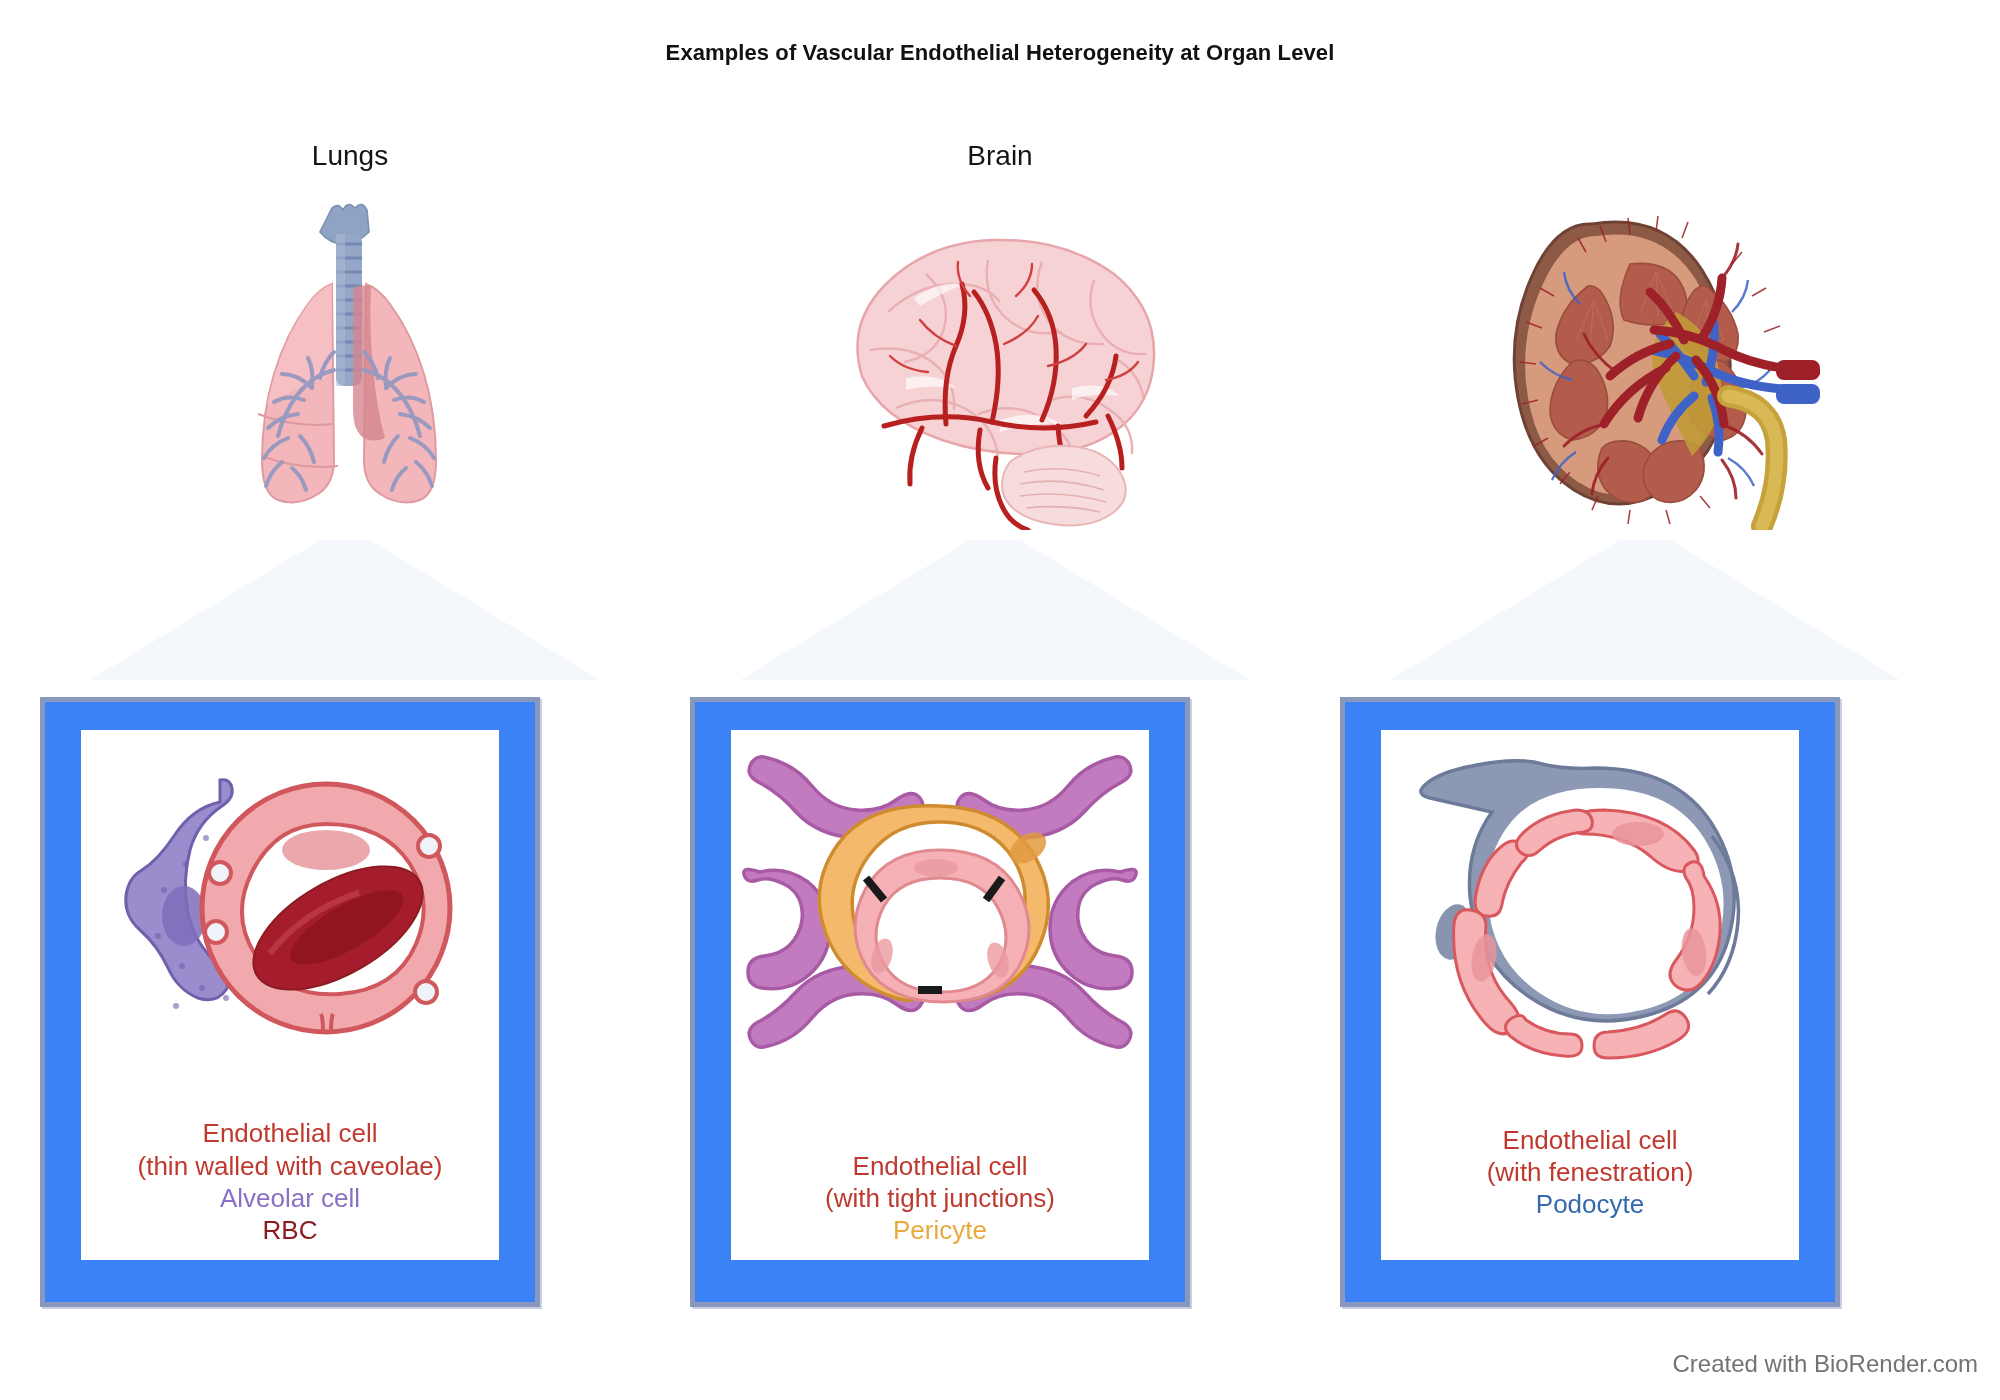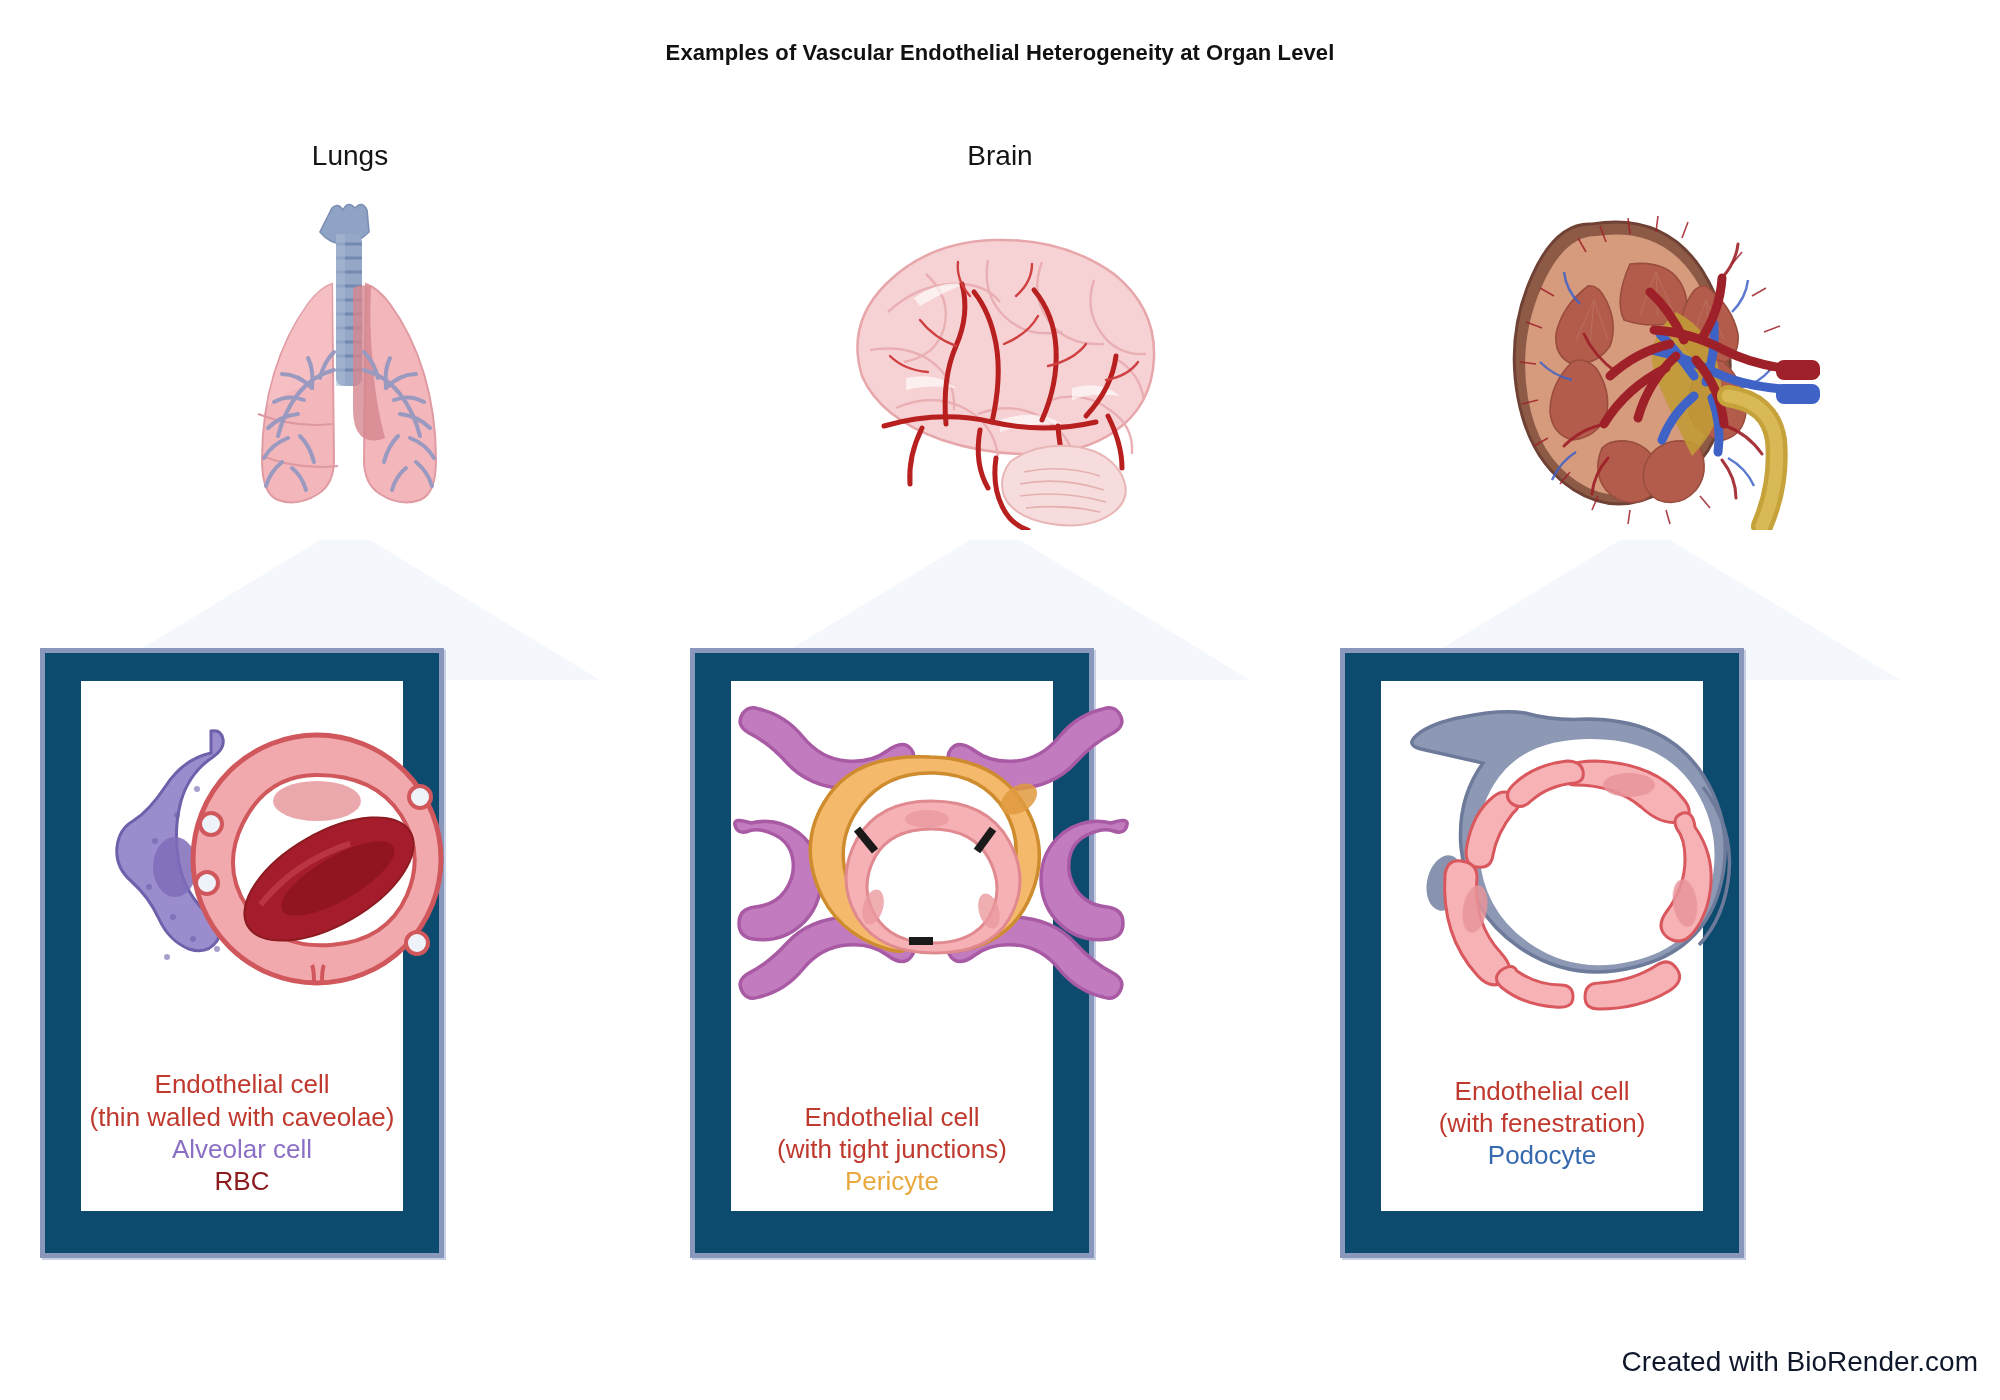--- a/index.html
+++ b/index.html
@@ -24,40 +24,40 @@
     position:absolute;top:140px;left:0;width:620px;text-align:center;
     font-size:28px;color:#141414;
   }
 
   .organ-art{position:absolute;top:200px;left:0;width:620px;height:340px;}
   .organ-art svg{display:block;margin:0 auto;}
 
   .funnel{position:absolute;left:0;top:540px;width:620px;height:140px;}
 
   .panel{
-    position:absolute;left:0;top:648px;width:404px;height:610px;
-    background:#0c4a6e;border:5px solid #8a97bd;box-sizing:border-box;
+    position:absolute;left:0;top:697px;width:500px;height:610px;
+    background:#3b82f6;border:5px solid #8a97bd;box-sizing:border-box;
     box-shadow:2px 2px 0 #c8cfe2;
   }
   .panel-inner{
     position:absolute;left:36px;top:28px;right:36px;bottom:42px;
     background:#ffffff;
   }
   .cell-art{position:absolute;left:0;top:10px;width:100%;height:330px;}
   .cell-art svg{display:block;margin:0 auto;}
 
   .caption{
     position:absolute;left:0;right:0;bottom:14px;text-align:center;
     line-height:1.16;font-size:26px;
   }
   .caption div{padding:1px 0;}
 
   .credit{
     position:absolute;right:22px;bottom:22px;
-    font-size:28px;color:#0f172a;
+    font-size:24px;color:#737373;
   }
 </style>
 </head>
 <body>
 
 <div id="figure">
 
   <div class="fig-title">Examples of Vascular Endothelial Heterogeneity at Organ Level</div>
 
   <div class="column col-lungs">

